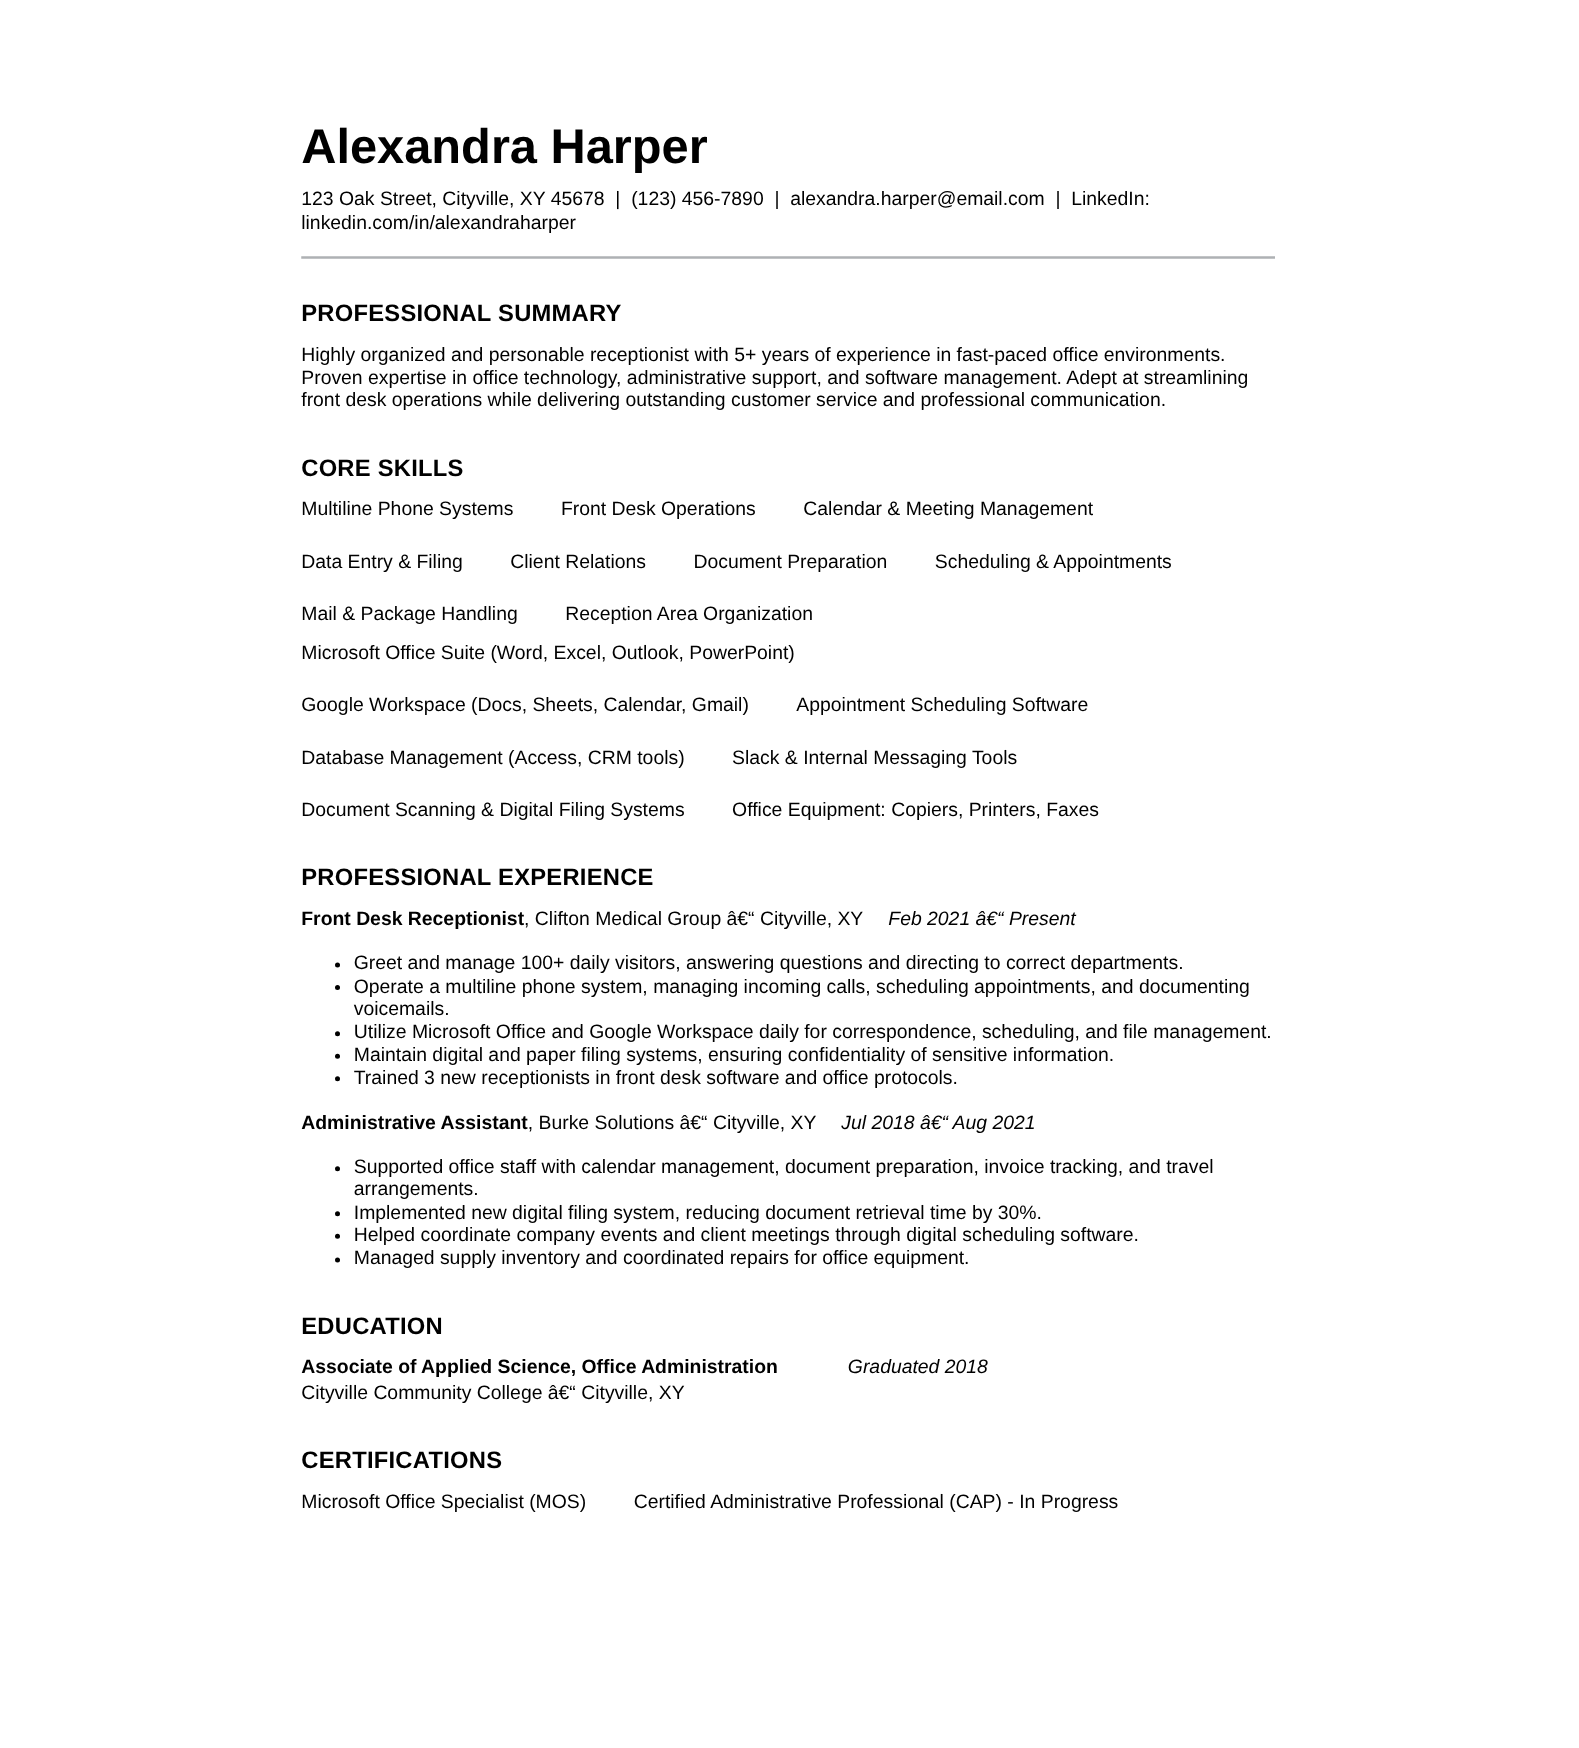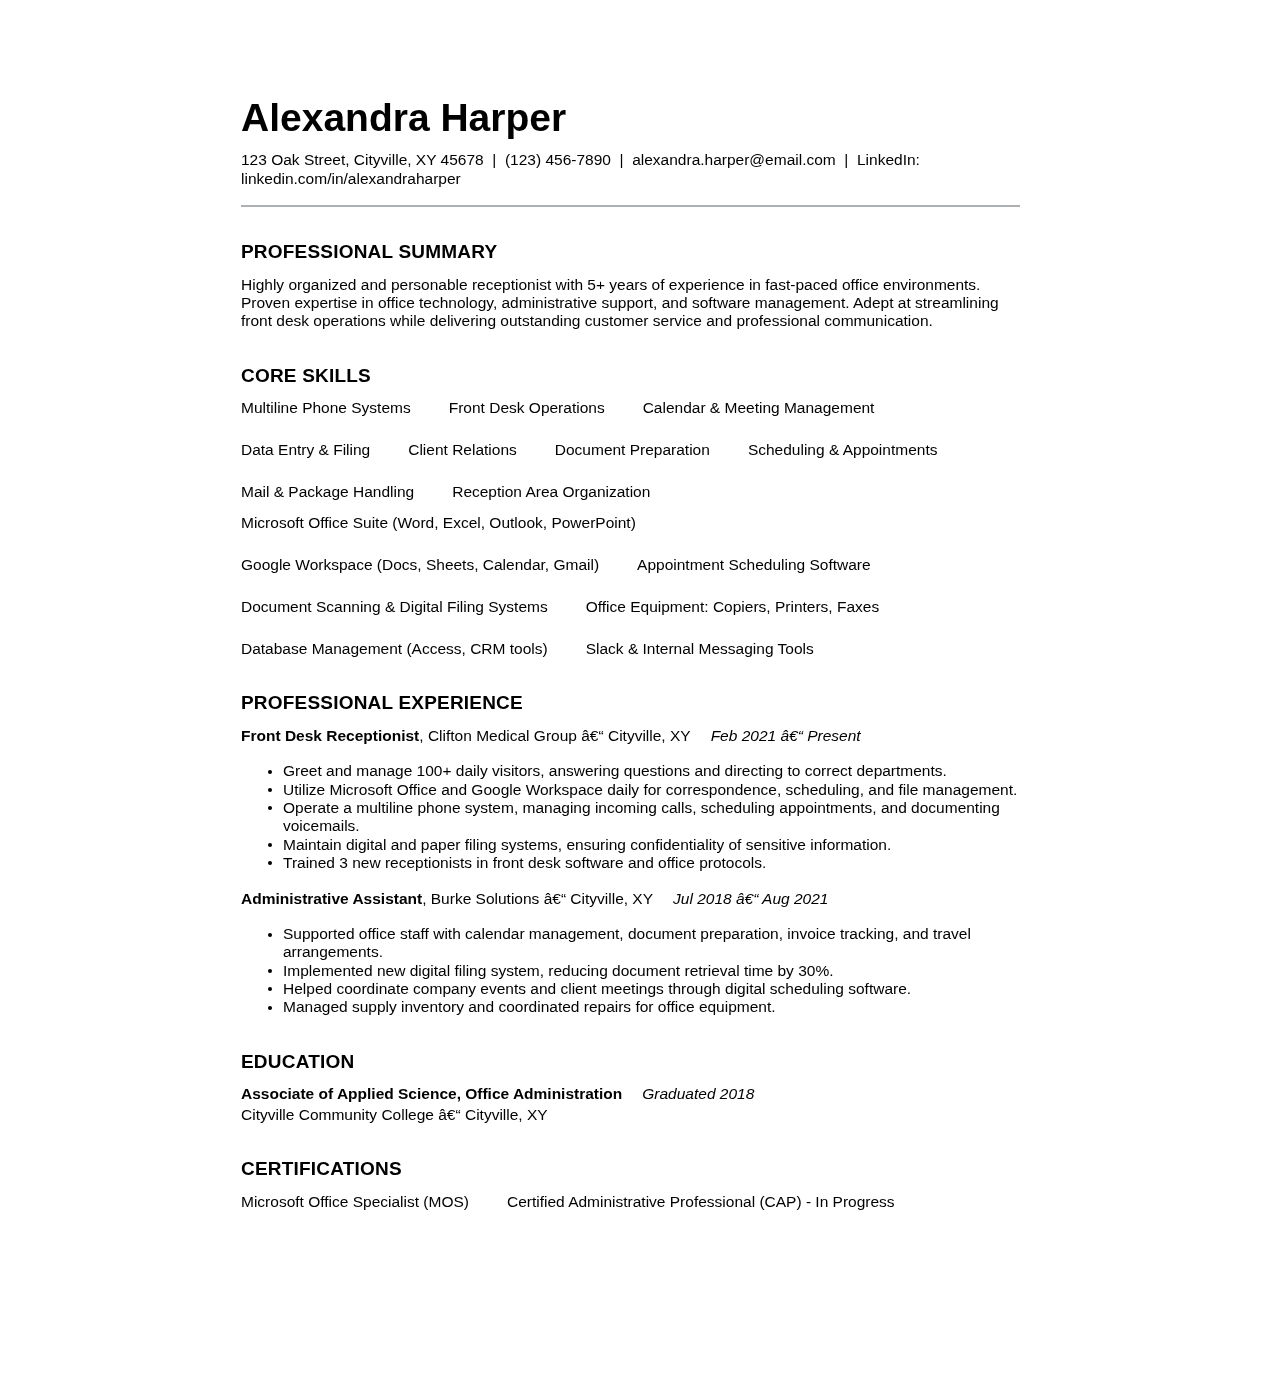--- a/index.html
+++ b/index.html
@@ -58,21 +58,21 @@
   }
   .row + .row { margin-top: 24px; }
   .job { margin-top: 13px; }
   .job + .job { margin-top: 18px; }
   .job-head, .edu-head {
     display: flex;
     align-items: baseline;
     font-size: 15.5px;
     line-height: 18px;
   }
-  .edu-head { margin-top: 13px; }
+  .edu-head { margin-top: 13px; gap: 36px; }
   .job-title, .degree { font-weight: bold; }
   .dates { font-style: italic; white-space: nowrap; padding-left: 20px; }
   ul.bullets {
     margin: 17px 0 0 0;
     padding: 0 0 0 42px;
     list-style: none;
   }
   ul.bullets li {
     position: relative;
     font-size: 15.5px;
@@ -127,40 +127,40 @@
 
   <div class="rows">
     <div class="row">
       <span>Microsoft Office Suite (Word, Excel, Outlook, PowerPoint)</span>
     </div>
     <div class="row">
       <span>Google Workspace (Docs, Sheets, Calendar, Gmail)</span>
       <span>Appointment Scheduling Software</span>
     </div>
     <div class="row">
+      <span>Database Management (Access, CRM tools)</span>
+      <span>Slack &amp; Internal Messaging Tools</span>
+    </div>
+    <div class="row">
       <span>Document Scanning &amp; Digital Filing Systems</span>
       <span>Office Equipment: Copiers, Printers, Faxes</span>
-    </div>
-    <div class="row">
-      <span>Database Management (Access, CRM tools)</span>
-      <span>Slack &amp; Internal Messaging Tools</span>
     </div>
   </div>
 
   <h2 class="section">PROFESSIONAL EXPERIENCE</h2>
 
   <div class="job">
     <div class="job-head">
       <span><span class="job-title">Front Desk Receptionist</span><span>, Clifton Medical Group â€“ Cityville, XY</span></span>
       <span class="dates">Feb 2021 â€“ Present</span>
     </div>
     <ul class="bullets">
       <li>Greet and manage 100+ daily visitors, answering questions and directing to correct departments.</li>
+      <li>Operate a multiline phone system, managing incoming calls, scheduling appointments, and documenting voicemails.</li>
       <li>Utilize Microsoft Office and Google Workspace daily for correspondence, scheduling, and file management.</li>
-      <li>Operate a multiline phone system, managing incoming calls, scheduling appointments, and documenting voicemails.</li>
       <li>Maintain digital and paper filing systems, ensuring confidentiality of sensitive information.</li>
       <li>Trained 3 new receptionists in front desk software and office protocols.</li>
     </ul>
   </div>
 
   <div class="job">
     <div class="job-head">
       <span><span class="job-title">Administrative Assistant</span><span>, Burke Solutions â€“ Cityville, XY</span></span>
       <span class="dates">Jul 2018 â€“ Aug 2021</span>
     </div>

